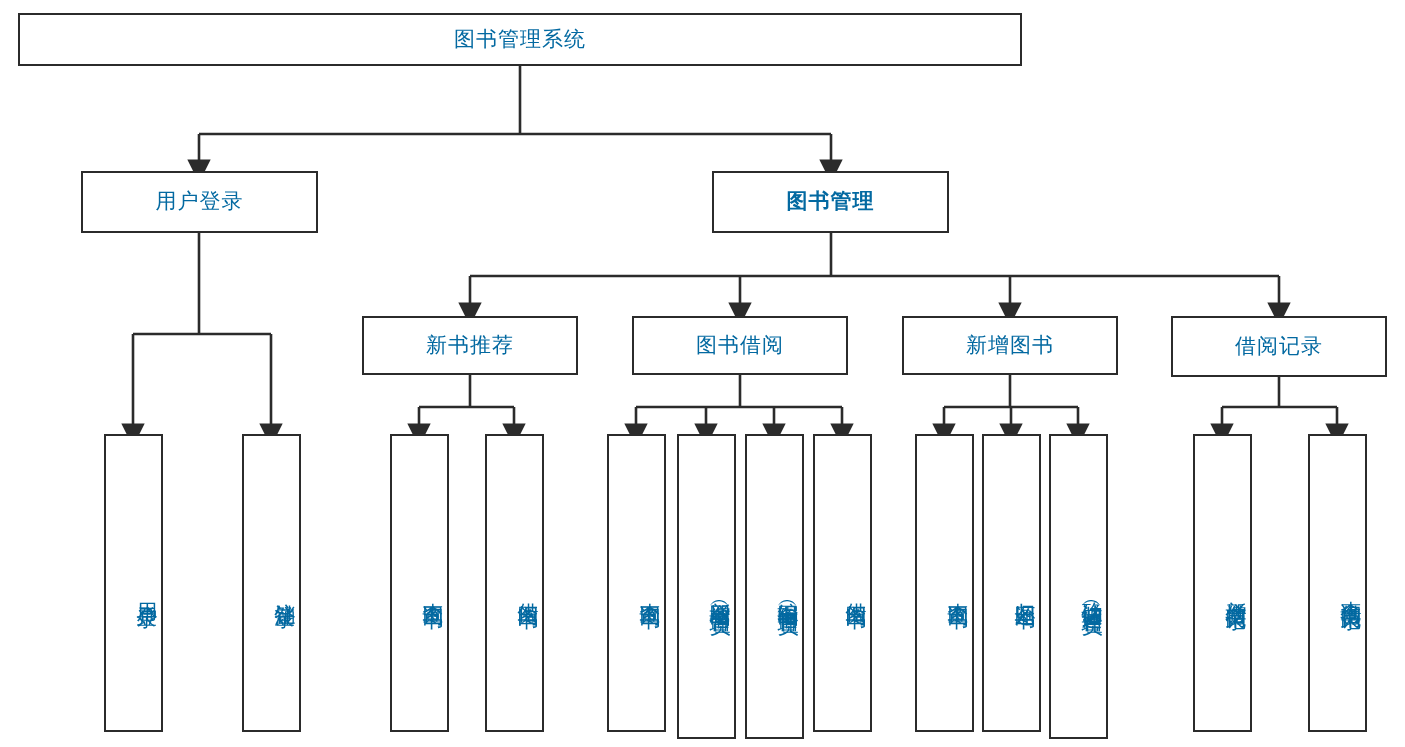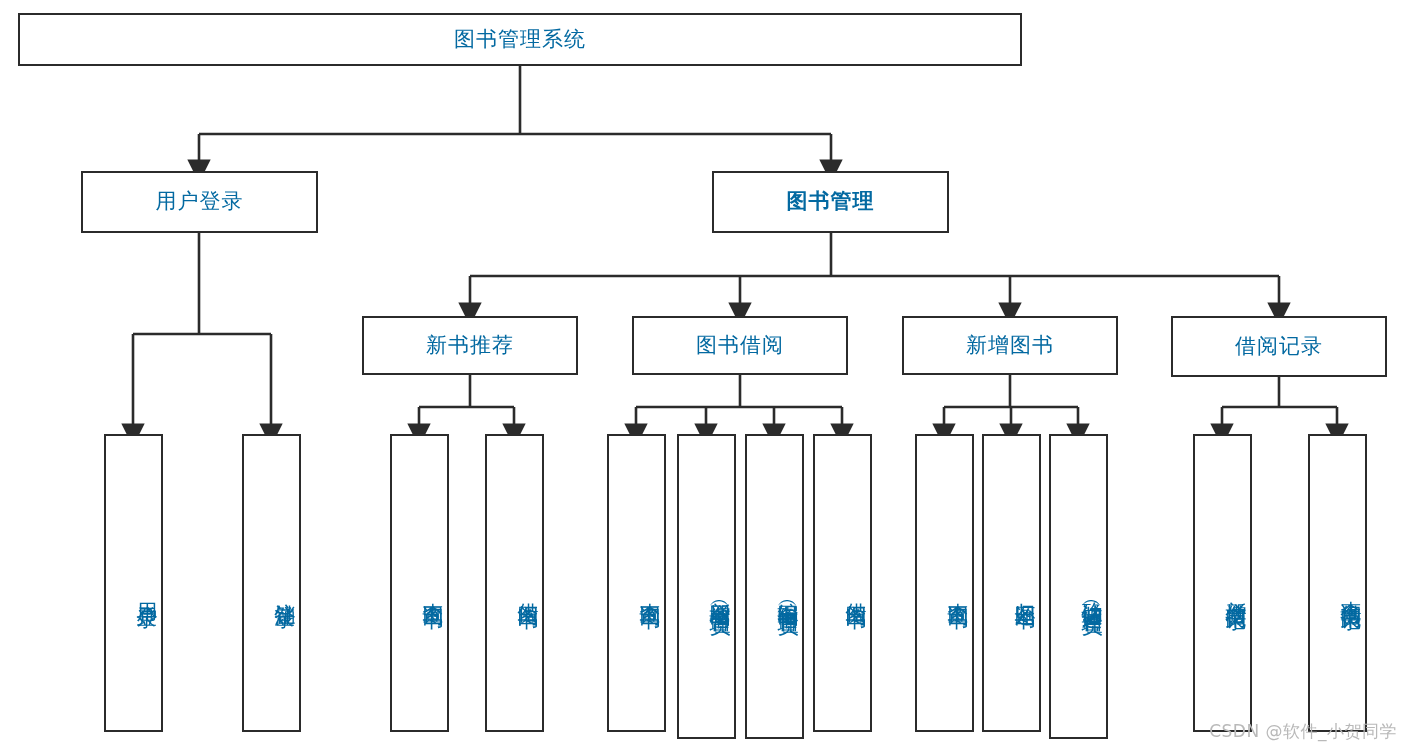--- a/index.html
+++ b/index.html
@@ -173,15 +173,14 @@
     <span class="txt">确认归还（管理员）</span>
   </div>
 
   <div class="node vert" style="left:1193px;top:434px;width:59px;height:298px;">
     <span class="txt">新增借阅记录</span>
   </div>
   <div class="node vert" style="left:1308px;top:434px;width:59px;height:298px;">
     <span class="txt">查询借阅记录</span>
   </div>
 
-  <div id="watermark">CSDN @软件_小贺同学</div>
 
 </div>
 
 </body></html>

